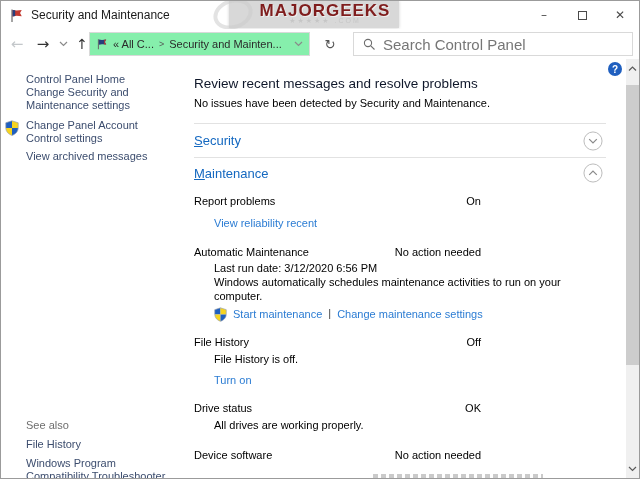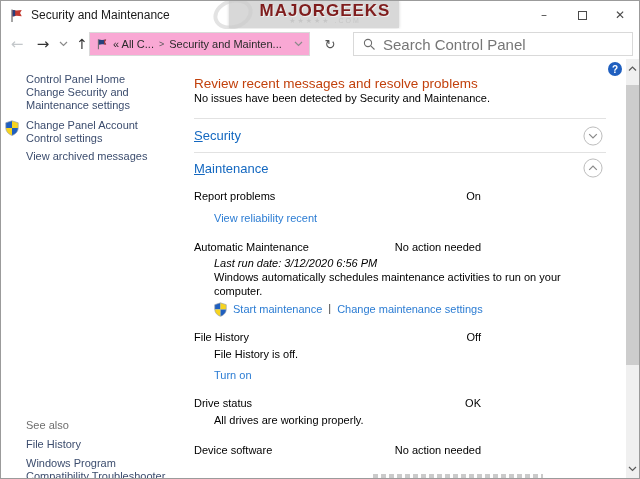--- a/index.html
+++ b/index.html
@@ -29,21 +29,21 @@
 
   
   .navbar{ position:relative; height:30px; background:#fff; }
   .nav-glyph{ position:absolute; top:0; height:30px; display:flex; align-items:center;
     justify-content:center; font-family:"DejaVu Sans", sans-serif; }
   .back{ left:4px; width:24px; font-size:15px; color:#c3c7ca; }
   .fwd{ left:30px; width:24px; font-size:15px; color:#333; }
   .navchev{ left:55px; width:14px; }
   .upbtn{ left:70px; width:22px; font-size:14px; color:#333; }
   .addressbar{ position:absolute; left:88px; top:3px; width:221px; height:24px;
-    border:1px solid #d9d9d9; background:#f9a8d4; display:flex; align-items:center; }
+    border:1px solid #d9d9d9; background:#86efac; display:flex; align-items:center; }
   .addressbar .flag{ margin:0 5px 0 6px; flex:0 0 auto; }
   .crumb{ font-size:11px; color:#2b2b2b; white-space:nowrap; }
   .crumb-sep{ font-size:9px; color:#555; margin:0 5px; }
   .addr-chev{ margin-left:auto; margin-right:6px; }
   .refresh{ position:absolute; left:314px; top:3px; width:30px; height:24px;
     display:flex; align-items:center; justify-content:center; font-size:13px; color:#555;
     font-family:"DejaVu Sans", sans-serif; }
   .searchbox{ position:absolute; left:352px; right:6px; top:3px; height:24px;
     border:1px solid #d9d9d9; background:#fff; display:flex; align-items:center; }
   .searchbox svg{ margin:0 7px 0 9px; flex:0 0 auto; }
@@ -58,40 +58,40 @@
   .side-link{ font-size:11px; line-height:13px; color:#3c4d6e; width:142px; }
   .side-home{ }
   .side-item2{ margin-bottom:7px; }
   .side-uac{ display:flex; margin-left:-21px; margin-bottom:5px; }
   .side-uac svg{ flex:0 0 auto; margin-right:7px; margin-top:1px; }
   .see-also{ position:absolute; left:25px; top:340px;margin-top:20px; }
   .see-also-header{ font-size:11px; color:#6e6e6e; margin-bottom:7px; }
   .see-also .side-link{ margin-bottom:6px; }
 
   .content{ position:absolute; left:193px; top:0; width:412px; padding-top:17px; }
-  .page-heading{ font-size:13.5px; line-height:16px; color:#c2410c; font-weight:normal; }
+  .page-heading{ font-size:13.5px; line-height:16px; color:#0f172a; font-weight:normal; margin-bottom:5px; }
   .status-msg{ font-size:11px; line-height:13px; color:#000; margin-bottom:13px; }
   .divider{ border:none; border-top:1px solid #e2e2e2; height:0; }
   .section-row{ position:relative; display:flex; align-items:center; }
   .row-security{ height:33px; }
   .row-maintenance{ height:30px; }
   .section-title{ display:block; font-size:13px; color:#1468c0; }
   .section-title::first-letter{ text-decoration:underline; }
   .chev-circle{ position:absolute; right:3px; top:50%; margin-top:-10px; width:20px; height:20px; }
 
   .item-label-row{ position:relative; font-size:11px; line-height:14px; color:#000; }
   .item-status{ position:absolute; right:125px; top:0; font-size:11px; color:#000; }
   .indent{ padding-left:20px; }
   .detail{ font-size:11px; line-height:14px; color:#000; }
   .link{ font-size:11px; line-height:14px; color:#2b7cd3; }
   .links-row{ display:flex; align-items:flex-start; }
   .links-row svg{ margin-right:6px; }
   .link-sep{ font-size:11px; color:#444; margin:0 6px; }
 
-  .mt6{margin-top:6px;} .mt5{margin-top:5px;} .mt14{margin-top:14px;} .mt2{margin-top:2px;font-style:italic;}
+  .mt6{margin-top:6px;} .mt5{margin-top:5px;} .mt14{margin-top:14px;} .mt2{margin-top:2px;}
   .mt4{margin-top:4px;} .mt13{margin-top:13px;} .mt3{margin-top:3px;} .mt16{margin-top:16px;}
 
   
   .help-icon{ position:absolute; top:3px; right:17px; width:14px; height:14px; border-radius:50%;
     background:#1f5fbf; color:#fff; font-size:10px; font-weight:bold; display:flex;
     align-items:center; justify-content:center; }
   .scrollbar{ position:absolute; top:0; right:0; width:13px; height:100%; background:#f0f0f0; }
   .sb-btn{ position:absolute; left:0; width:13px; height:15px; display:flex;
     align-items:center; justify-content:center; }
   .sb-up{ top:2px; } .sb-down{ bottom:2px; }

